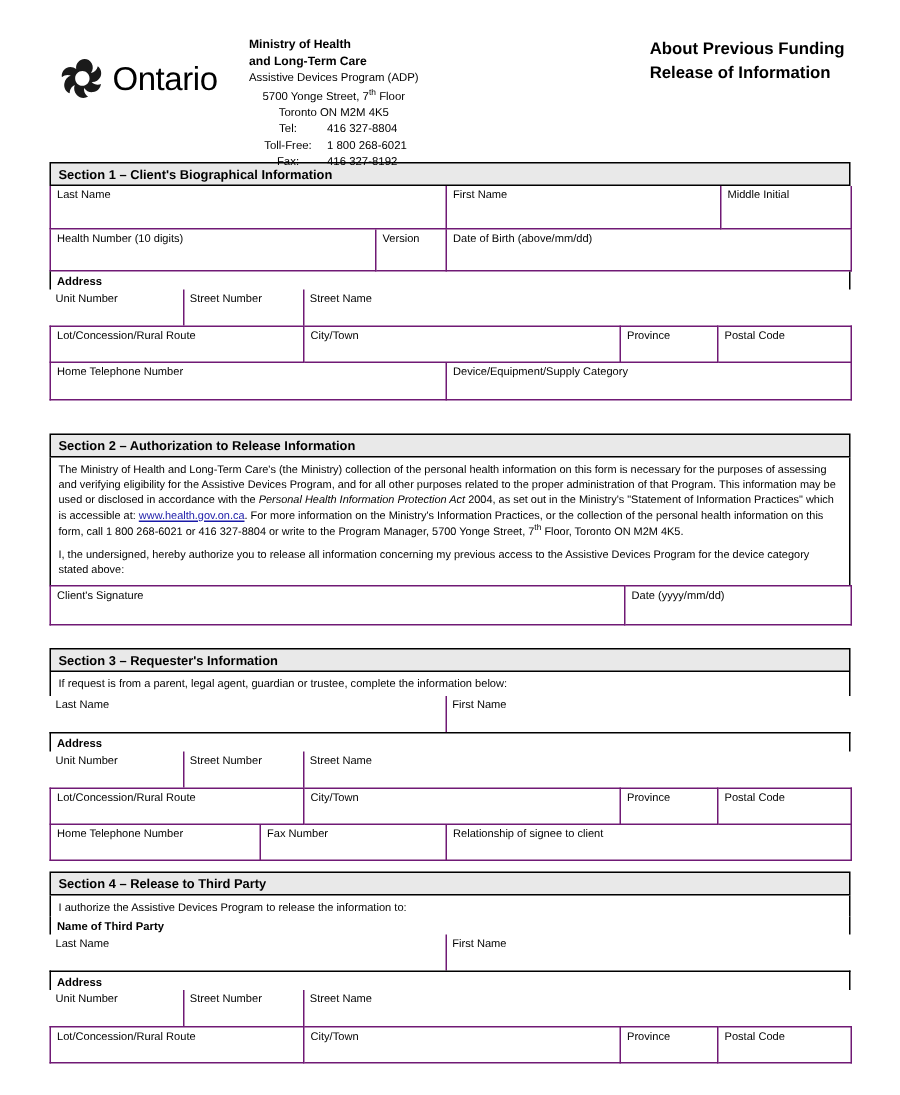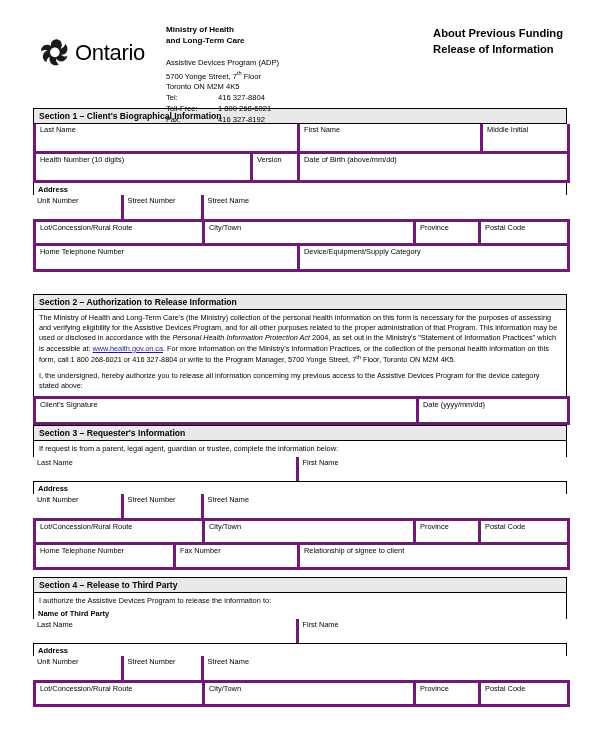--- a/index.html
+++ b/index.html
@@ -37,21 +37,21 @@
     font-weight: 400;
     line-height: 1;
     padding-bottom: 2px;
   }
 
   .ministry-block {
     position: absolute; left: 133px; top: 24px;
     font-size: 7.6px; line-height: 1.45;
   }
   .ministry-name { font-weight: bold; font-size: 8.1px; line-height: 1.42; }
-  .addr-block { margin-top: 11px; font-size: 7.6px; line-height: 1.44; }
+  .addr-block { font-size: 7.6px; line-height: 1.44; text-align: center; }
   .addr-row { display: flex; }
   .addr-label { width: 52px; }
   .sup { font-size: 5.6px; vertical-align: super; }
 
   .form-title {
     position: absolute; right: 4px; top: 26px;
     text-align: left;
     font-size: 11.2px; font-weight: bold; line-height: 1.42;
   }
 
@@ -63,21 +63,21 @@
     font-weight: bold;
     font-size: 8.6px;
     padding: 2px 0 2px 5px;
     height: 16px;
     line-height: 10px;
   }
 
   
   .grid { border-collapse: collapse; width: 100%; table-layout: fixed; }
   .grid td {
-    border: 3px solid #701a75;
+    border: 1px solid #701a75;
     vertical-align: top;
     font-size: 7.4px;
     padding: 2px 0 0 4px;
     line-height: 1.2;
   }
   .grid td.noleft  { border-left: 0; }
   .grid td.noright { border-right: 0; }
   .grid td.notop   { border-top: 0; }
   .grid td.nobot   { border-bottom: 0; }
 
@@ -260,21 +260,21 @@
         <col style="width:151px">
       </colgroup>
     <tbody>
         <tr>
       <td class="h26">Client's Signature</td>
       <td class="h26">Date (yyyy/mm/dd)</td>
     </tr>
   </tbody>
     </table>
 
-  <div class="sec-bar" style="margin-top:0">Section 3 – Requester's Information</div>
+  <div class="sec-bar" style="margin-top:15px">Section 3 – Requester's Information</div>
 
   <div class="note-line">If request is from a parent, legal agent, guardian or trustee, complete the information below:</div>
 
   <table class="grid">
     <colgroup>
         <col style="width:264px">
         <col style="width:270px">
       </colgroup>
     <tbody>
         <tr>

